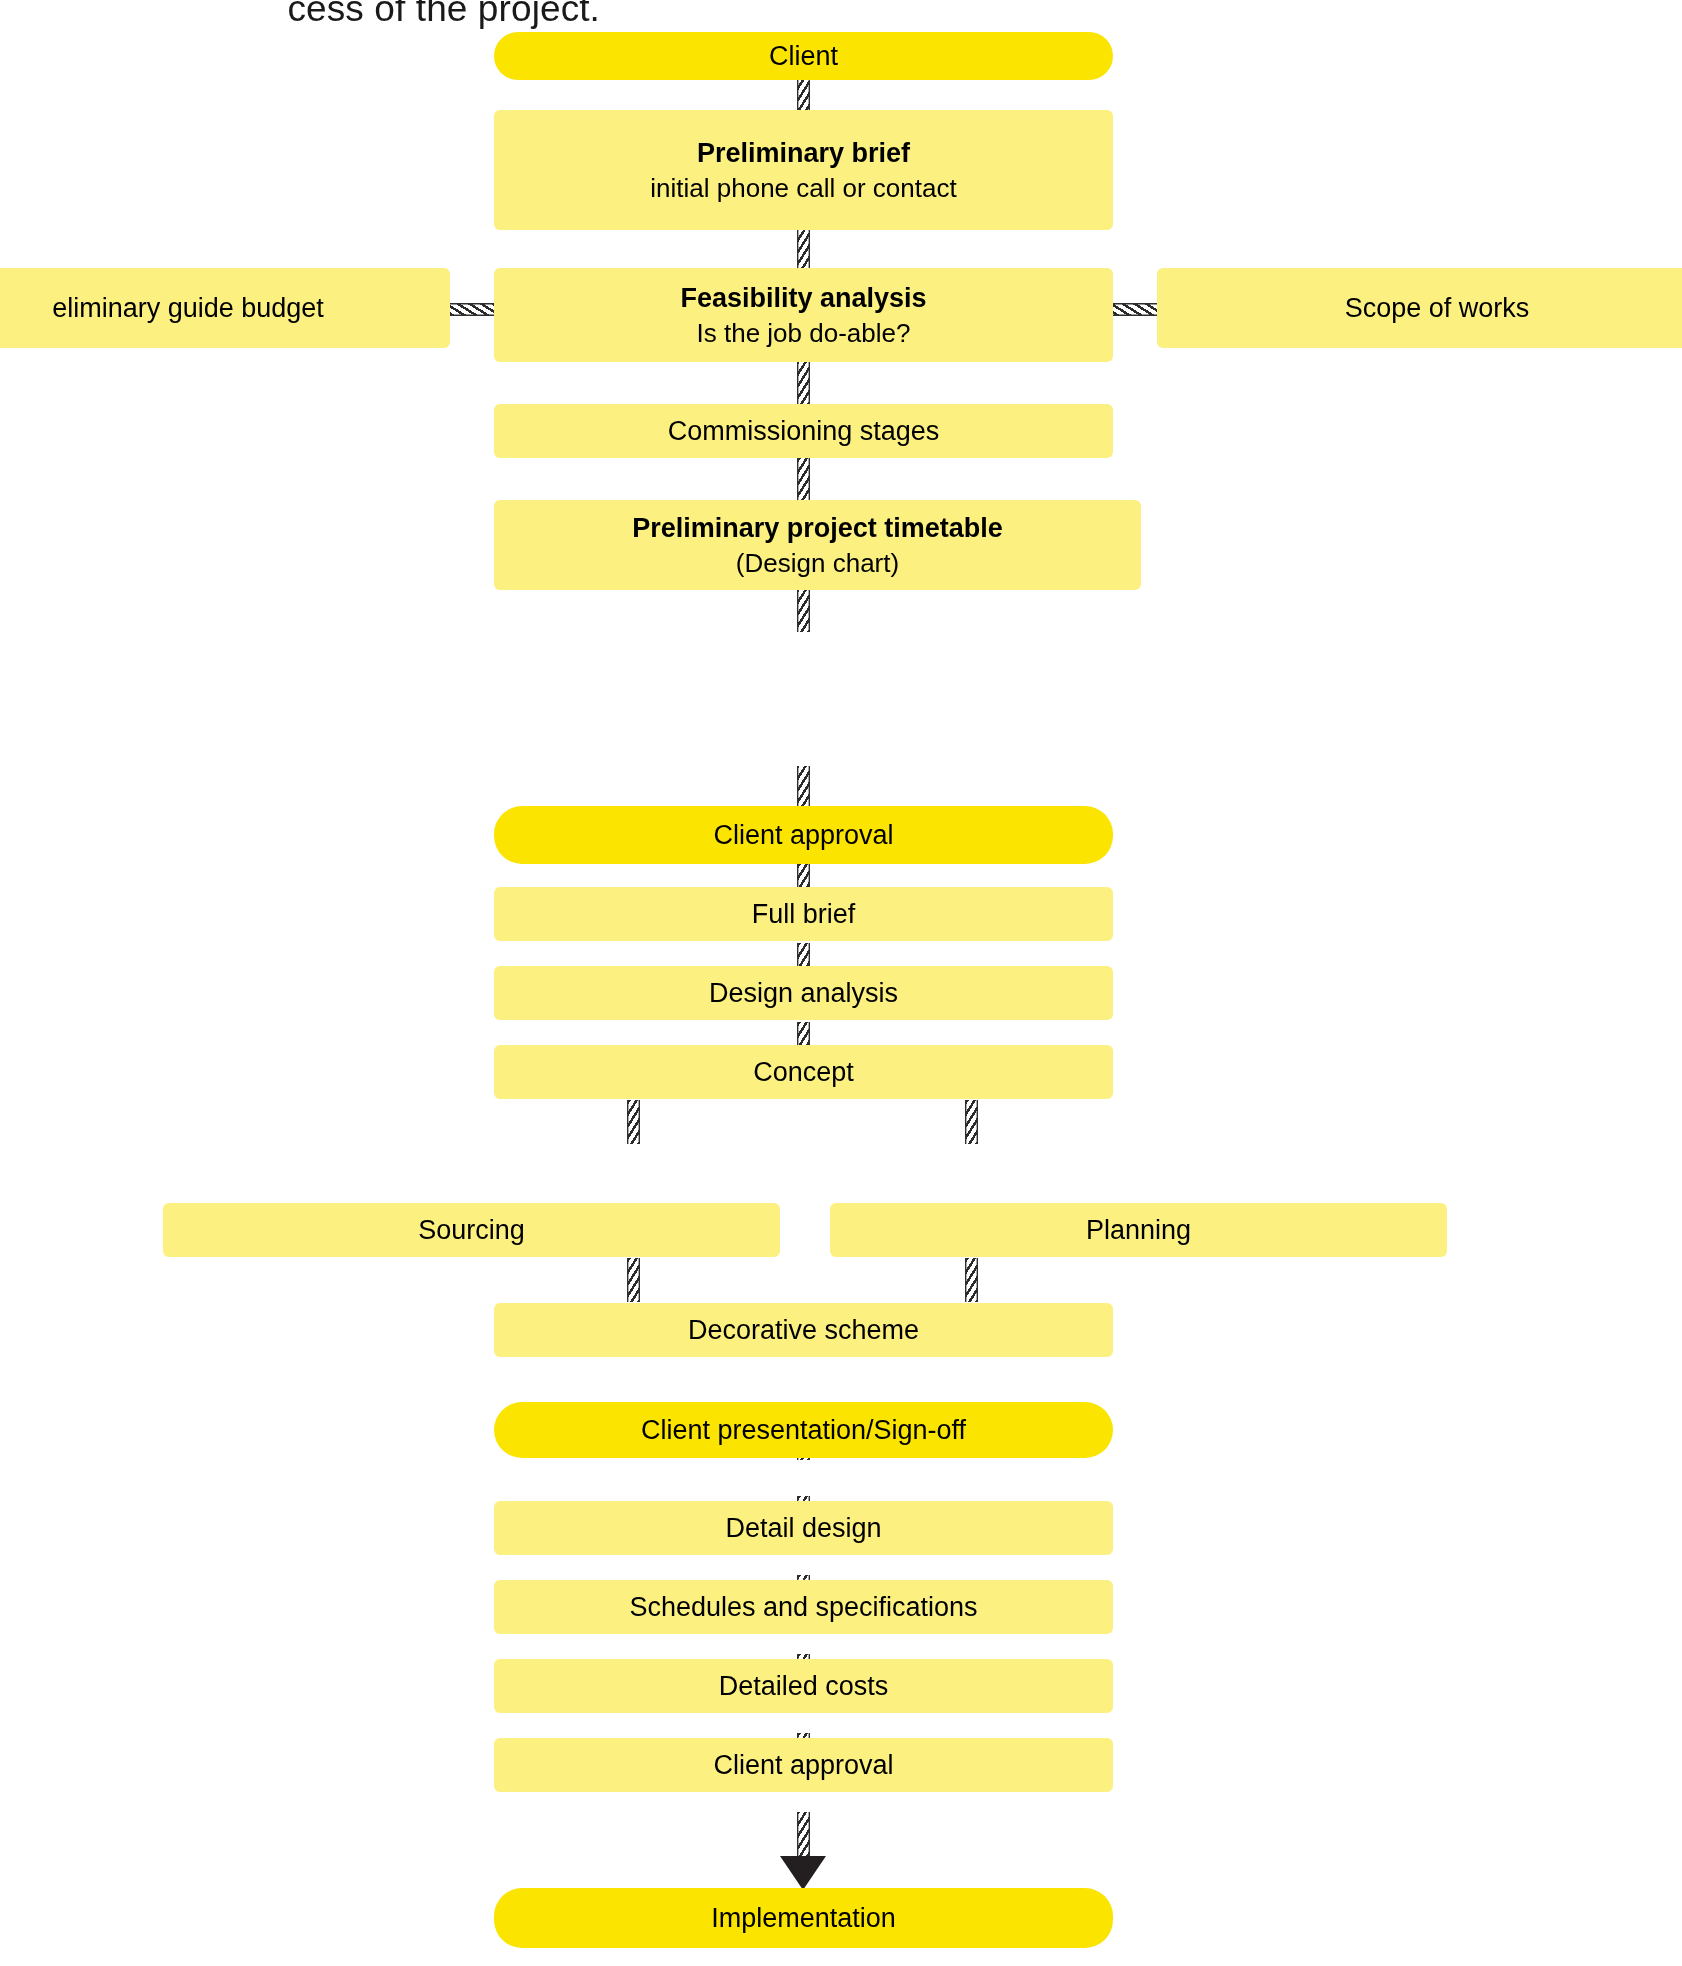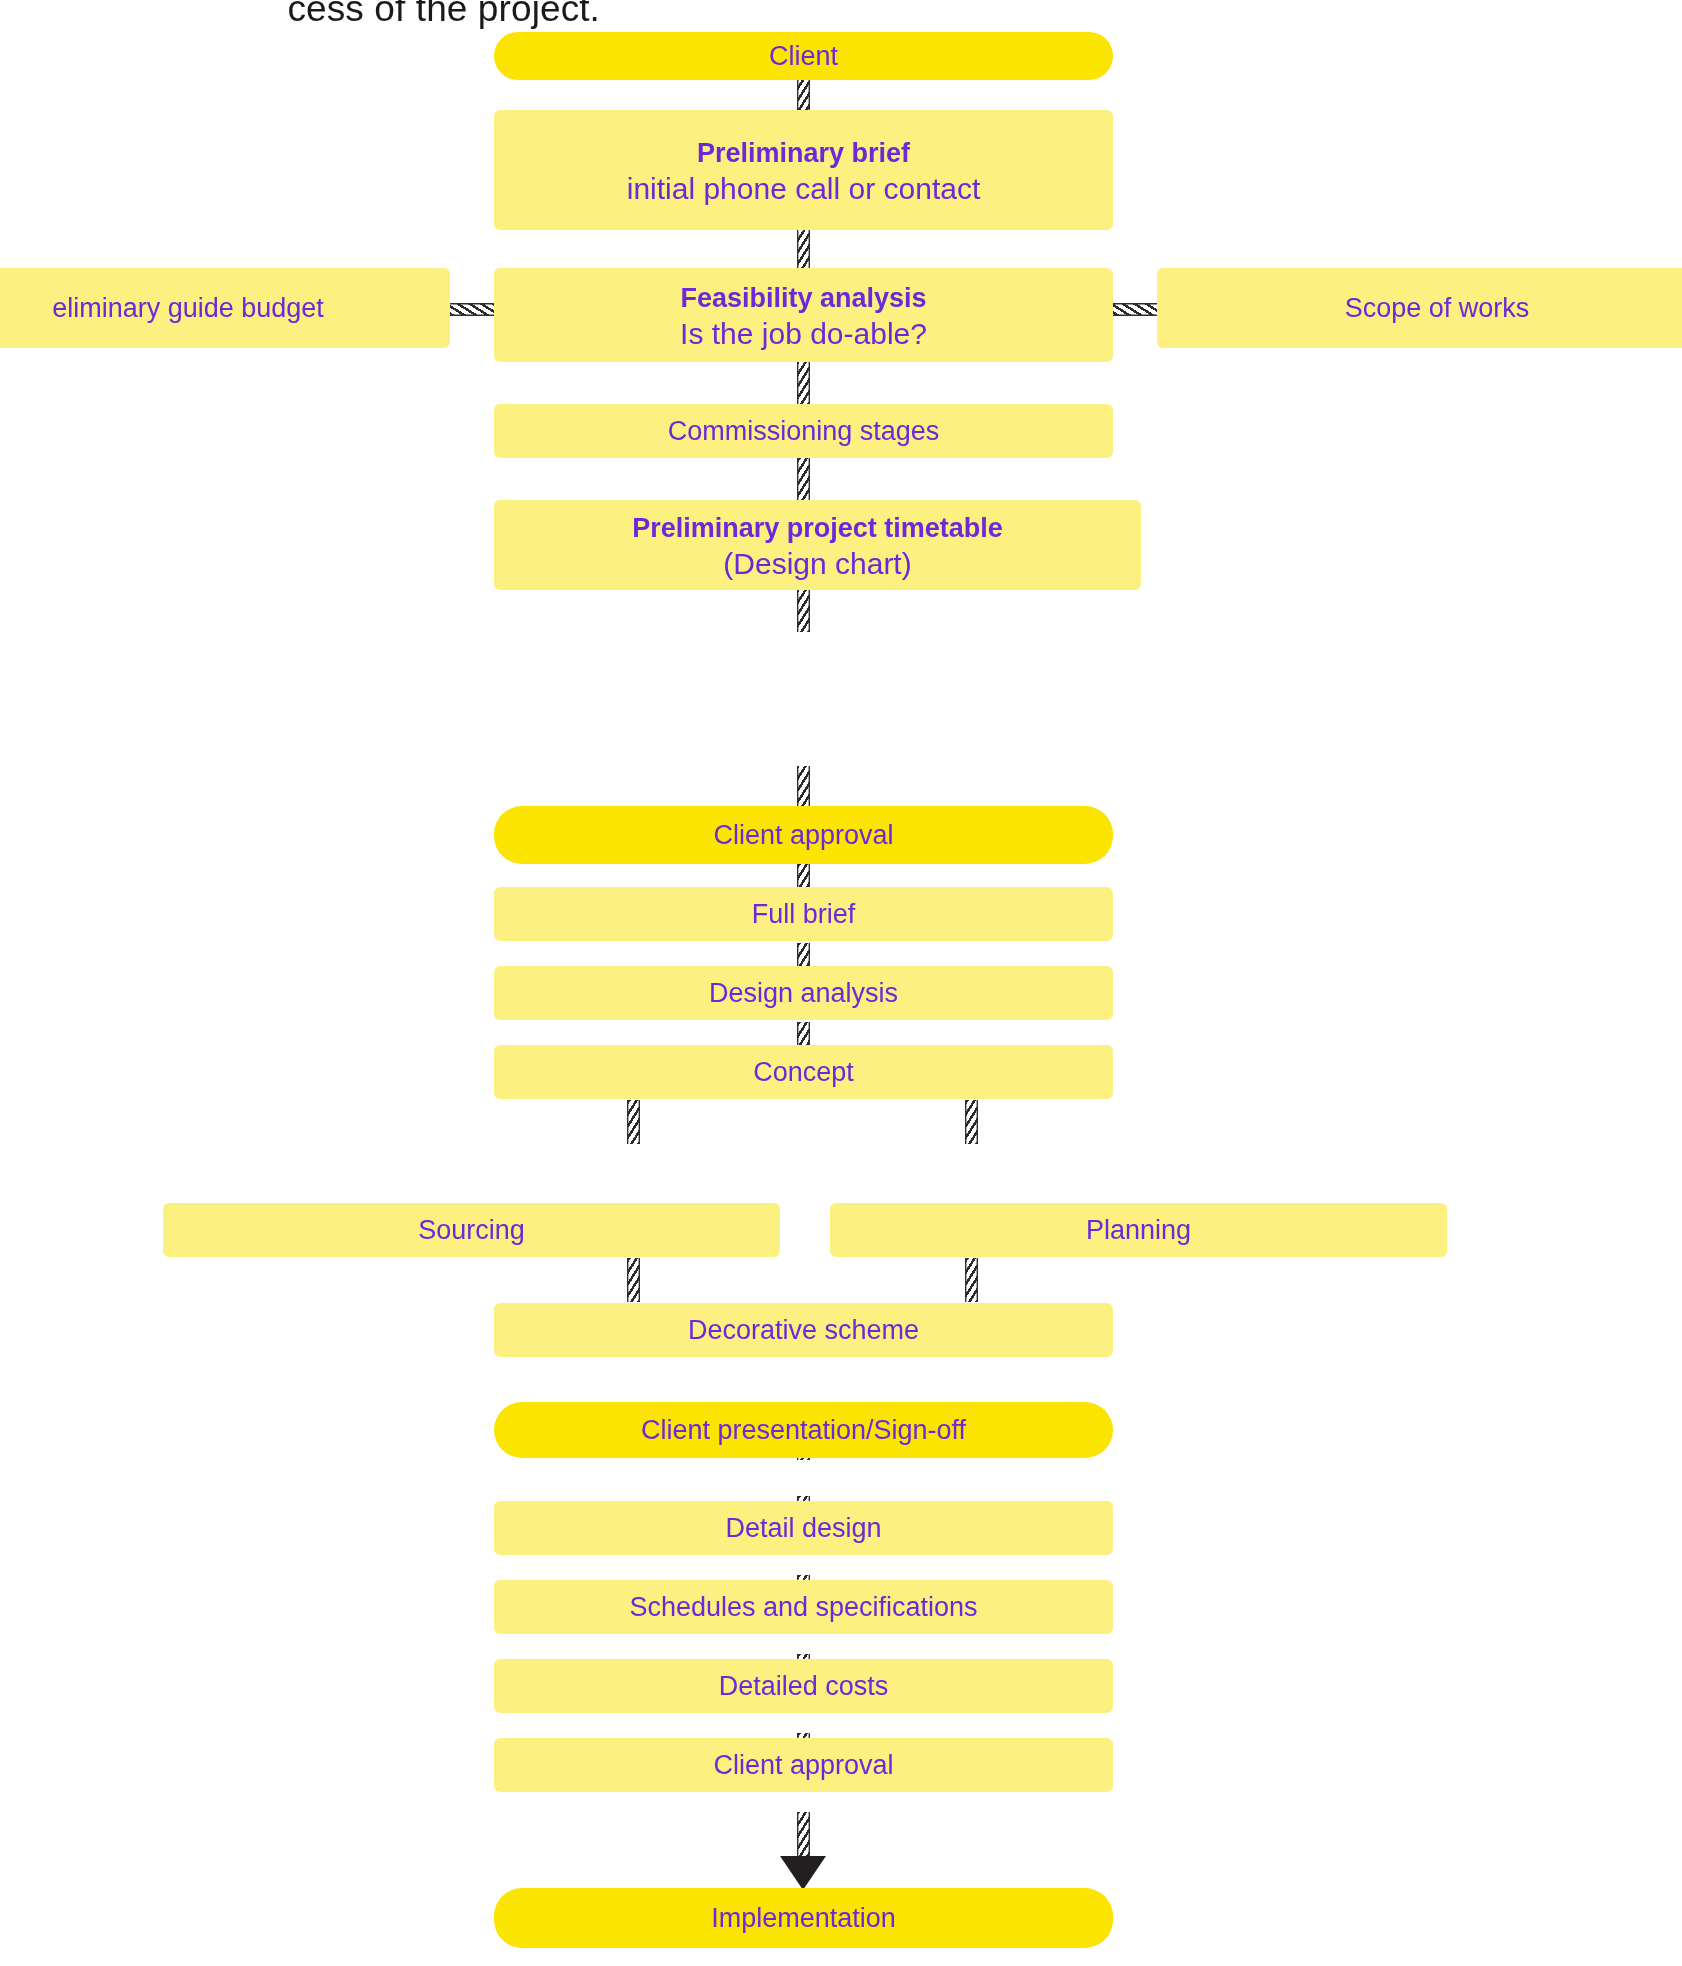--- a/index.html
+++ b/index.html
@@ -39,33 +39,33 @@
   .node {
     position: absolute;
     box-sizing: border-box;
     border-radius: 28px;
     display: flex;
     flex-direction: column;
     align-items: center;
     justify-content: center;
     text-align: center;
     padding: 16px 14px;
-    color: #6d28d9;
+    color: #000000;
   }
   .node .t1 {
     font-size: 27px;
     line-height: 36px;
     font-weight: 400;
     white-space: nowrap;
   }
   .node .t1.bold {
     font-weight: 700;
   }
   .node .t2 {
-    font-size: 30px;
+    font-size: 26px;
     line-height: 35px;
     font-weight: 400;
     white-space: nowrap;
   }
   .bright { background: #fbe400; }
   .pale   { background: #fbf080; border-radius: 6px; }
 
   
   .conn {
     position: absolute;

